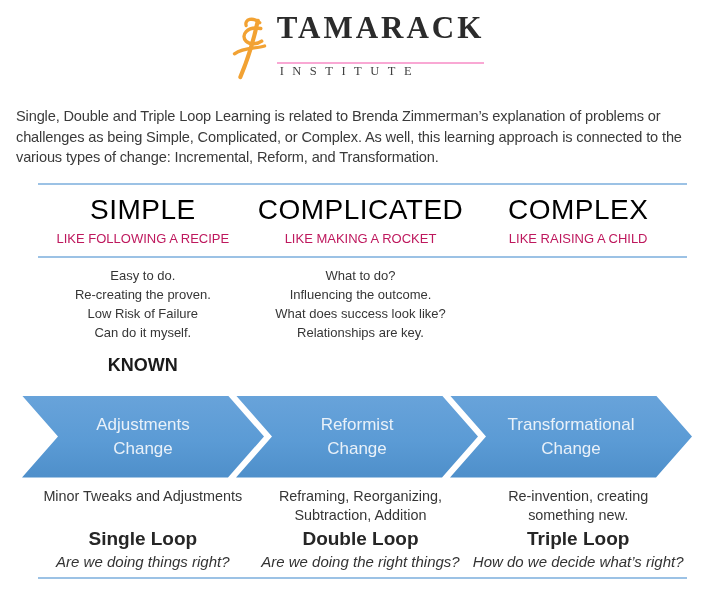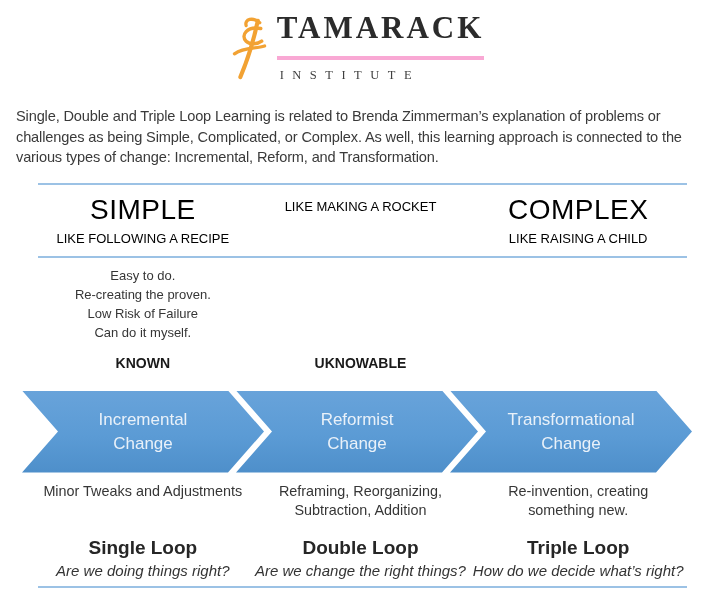--- a/index.html
+++ b/index.html
@@ -14,28 +14,28 @@
   }
 
   
   .logo { display:flex; justify-content:center; align-items:flex-start; padding-top:10px; }
   .logo-icon { display:block; margin-top:4px; }
   .logo-text { display:flex; flex-direction:column; margin-left:4px; }
   .logo-name {
     font-family:"Liberation Serif", serif;
     font-size:31px; font-weight:600; color:#2b2b2b;
     letter-spacing:3px;
-    border-bottom:4px solid #f9a8d4;
-    padding-bottom:10px;
+    border-bottom:2px solid #f9a8d4;
+    padding-bottom:16px;
   }
   .logo-sub {
     font-family:"Liberation Serif", serif;
     font-size:12.5px; color:#3f3f3f;
     letter-spacing:8.5px;
-    margin-top:8px; padding-left:3px;
+    margin-top:0; padding-left:3px;
   }
 
   
   .intro {
     margin-top:22px;
     padding:0 10px 0 16px;
     font-size:14.6px; line-height:20.5px;
     letter-spacing:-0.15px;
     color:#3a3a3a;
   }
@@ -48,25 +48,25 @@
 
   
   .grid {
     display:grid;
     grid-template-columns:1fr 1fr 1fr;
     padding:0 26px 0 34px;
     text-align:center;
   }
   .col-title { font-size:28px; color:#000000; letter-spacing:0.5px; }
   .headers-row { margin-top:9px; }
-  .col-sub { font-size:13px; color:#000000; margin-top:5px; }
+  .col-sub { font-size:13px; color:#be185d; margin-top:5px; }
   .points-row { margin-top:8px; }
   .point { font-size:13px; line-height:19px; color:#363636; }
   .knowability-row { margin-top:13px; }
-  .knowability { font-size:14px; font-weight:bold; color:#1a1a1a; }
+  .knowability { font-size:18px; font-weight:bold; color:#1a1a1a; }
 
   
   .arrows { display:flex; margin-top:20px; padding-left:22px; padding-right:21px; height:82px; }
   .chevron {
     flex:1; height:82px;
     background:linear-gradient(180deg,#68a3da 0%, #5b9bd5 55%, #4e8fca 100%);
     clip-path:polygon(0 0, calc(100% - 36px) 0, 100% 50%, calc(100% - 36px) 100%, 0 100%, 36px 50%);
     display:flex; flex-direction:column; align-items:center; justify-content:center;
     color:#e9f1f9; font-size:17px; line-height:24px;
   }
@@ -74,21 +74,21 @@
 
   
   .change-desc-row { margin-top:9px; }
   .change-desc { font-size:14.4px; line-height:19px; color:#363636; }
   .change-desc span { display:inline-block; }
   .change-desc:nth-child(1) span { max-width:230px; }
   .change-desc:nth-child(2) span { max-width:190px; }
   .change-desc:nth-child(3) span { max-width:165px; }
 
   
-  .loops-row { margin-top:17px; }
+  .loops-row { margin-top:3px; }
   .loop-name { font-size:19px; font-weight:bold; color:#262626; }
   .loop-question { font-size:15px; font-weight:normal; font-style:italic; color:#333; margin-top:3px; white-space:nowrap; }
 </style>
 </head>
 <body>
 
 <div class="page">
 
   <header class="logo">
     <span class="logo-icon">
@@ -108,47 +108,53 @@
   <p class="intro">Single, Double and Triple Loop Learning is related to Brenda Zimmerman’s explanation of problems or challenges as being Simple, Complicated, or Complex. As well, this learning approach is connected to the various types of change: Incremental, Reform, and Transformation.</p>
 
   <div class="rule rule-top"></div>
 
   <section class="grid headers-row">
     <div>
       <div class="col-title">SIMPLE</div>
       <div class="col-sub">LIKE FOLLOWING A RECIPE</div>
     </div>
     <div>
+      <div class="col-title">COMPLICATED</div>
       <div class="col-sub">LIKE MAKING A ROCKET</div>
     </div>
     <div>
       <div class="col-title">COMPLEX</div>
       <div class="col-sub">LIKE RAISING A CHILD</div>
     </div>
   </section>
 
   <div class="rule rule-mid"></div>
 
   <section class="grid points-row">
     <div>
       <div class="point">Easy to do.</div>
       <div class="point">Re-creating the proven.</div>
       <div class="point">Low Risk of Failure</div>
       <div class="point">Can do it myself.</div>
     </div>
+    <div>
+      <div class="point">What to do?</div>
+      <div class="point">Influencing the outcome.</div>
+      <div class="point">What does success look like?</div>
+      <div class="point">Relationships are key.</div>
+    </div>
   </section>
 
   <section class="grid knowability-row">
     <div class="knowability">KNOWN</div>
-    <div class="knowability">UKNOWABLE</div>
   </section>
 
   <section class="arrows">
     <div class="chevron">
-      <span>Incremental</span>
+      <span>Adjustments</span>
       <span>Change</span>
     </div>
     <div class="chevron">
       <span>Reformist</span>
       <span>Change</span>
     </div>
     <div class="chevron">
       <span>Transformational</span>
       <span>Change</span>
     </div>
@@ -166,21 +172,21 @@
     </div>
   </section>
 
   <section class="grid loops-row">
     <div>
       <div class="loop-name">Single Loop</div>
       <div class="loop-question">Are we doing things right?</div>
     </div>
     <div>
       <div class="loop-name">Double Loop</div>
-      <div class="loop-question">Are we change the right things?</div>
+      <div class="loop-question">Are we doing the right things?</div>
     </div>
     <div>
       <div class="loop-name">Triple Loop</div>
       <div class="loop-question">How do we decide what’s right?</div>
     </div>
   </section>
 
   <div class="rule rule-bottom"></div>
 
 </div>

